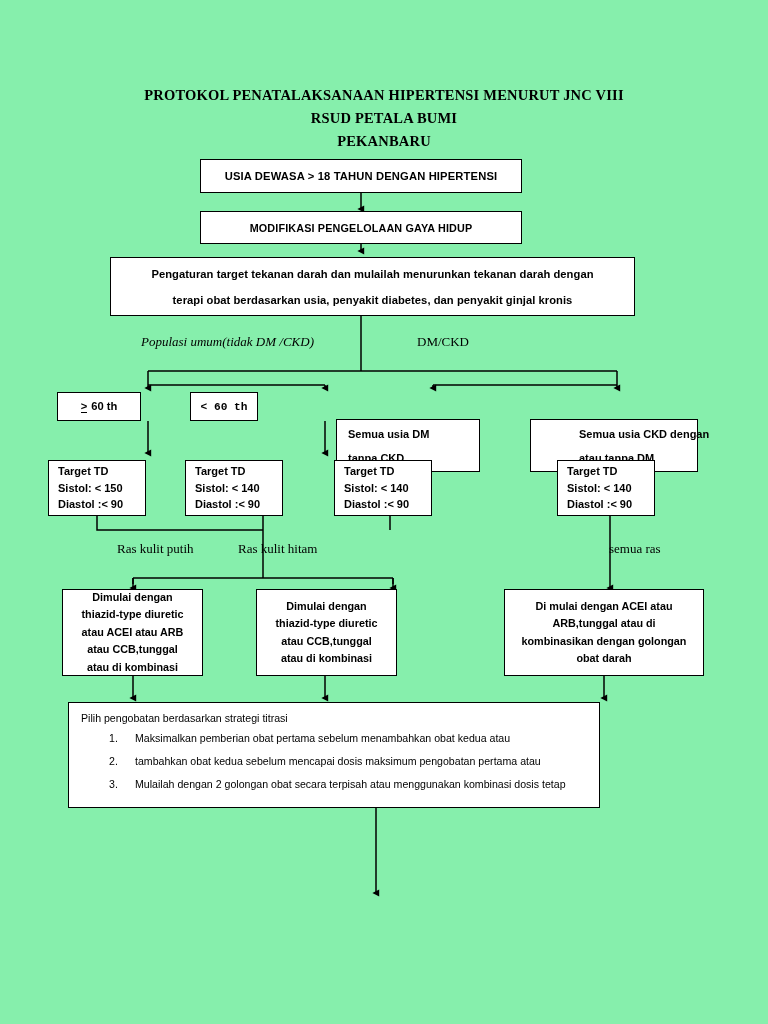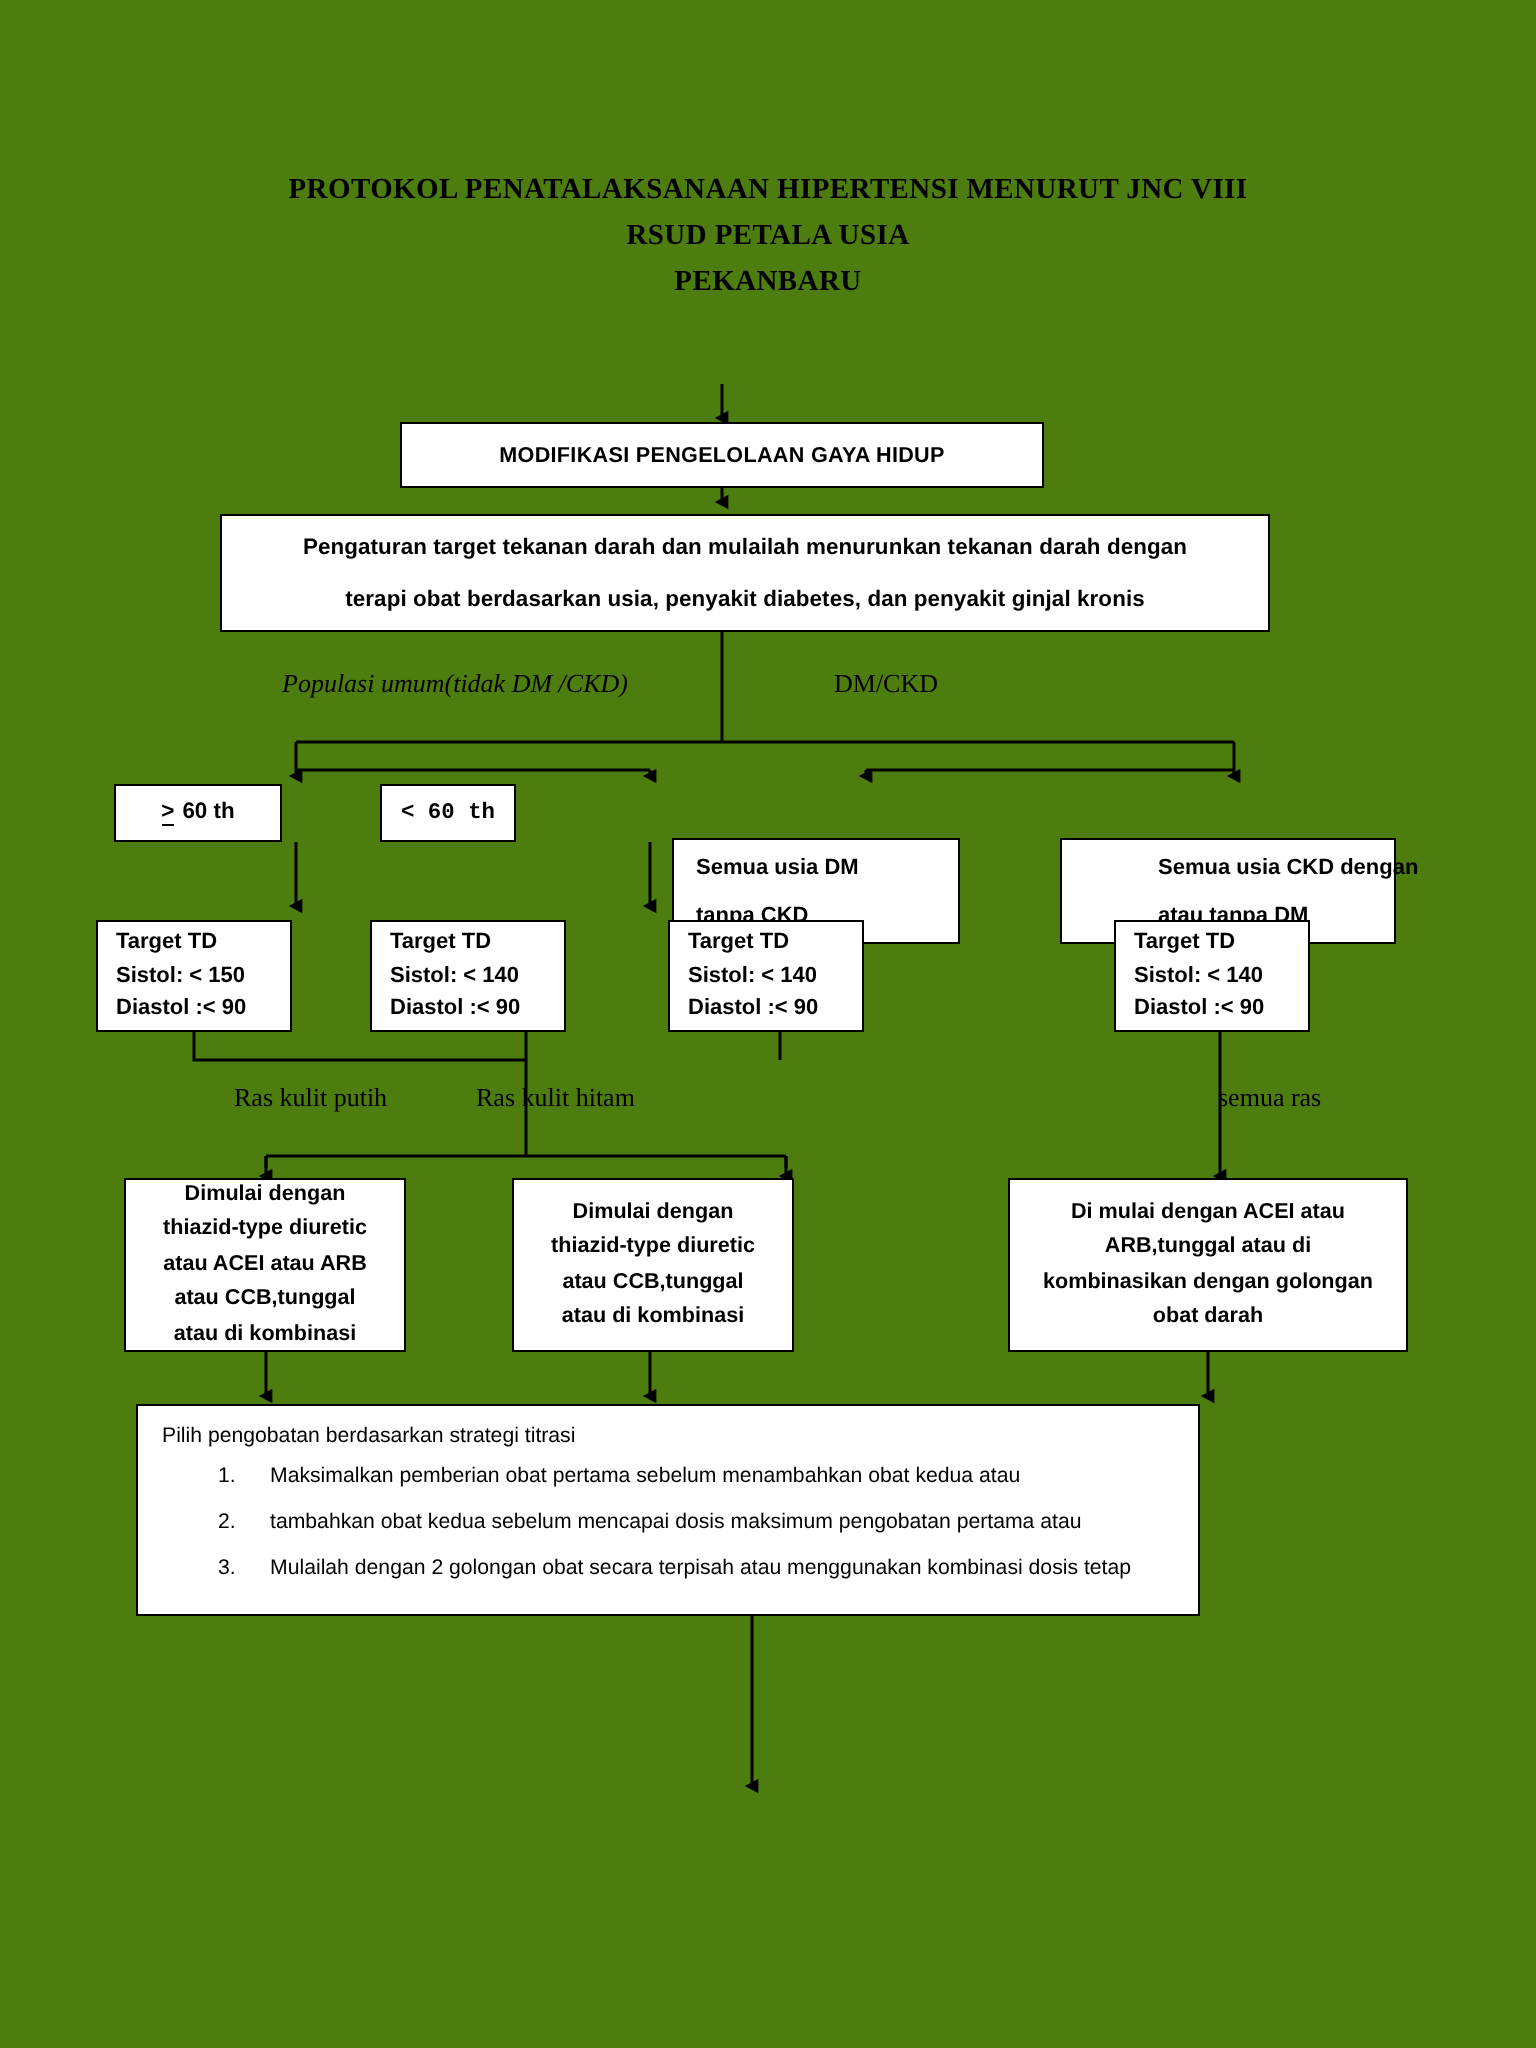--- a/index.html
+++ b/index.html
@@ -4,21 +4,21 @@
 <style>
   html, body {
     margin: 0;
     padding: 0;
     background: #ffffff;
   }
   #page {
     position: relative;
     width: 768px;
     height: 1024px;
-    background: #4d7c0f;
+    background: #86efac;
     overflow: hidden;
     font-family: "Liberation Sans", sans-serif;
   }
   .title-block {
     position: absolute;
     left: 0;
     top: 84px;
     width: 768px;
     text-align: center;
     font-family: "Liberation Serif", serif;
@@ -107,21 +107,21 @@
   .final-num { width: 26px; margin-left: 28px; flex: none; }
   .final-txt { flex: 1; }
 </style>
 </head>
 <body>
 
 <div id="page">
 
   <div class="title-block">
     <span class="title-line">PROTOKOL PENATALAKSANAAN HIPERTENSI MENURUT JNC VIII</span>
-    <span class="title-line">RSUD PETALA USIA</span>
+    <span class="title-line">RSUD PETALA BUMI</span>
     <span class="title-line">PEKANBARU</span>
   </div>
 
   <svg class="connectors" viewBox="0 0 768 1024" xmlns="http://www.w3.org/2000/svg">
     <defs>
       <marker id="arw" markerWidth="9" markerHeight="9" refX="4.2" refY="4.4" orient="auto" markerUnits="userSpaceOnUse">
         <path d="M0.6,1.2 L7.8,1.2 L4.2,8.0 Z" fill="#000"></path>
       </marker>
     </defs>
     <g stroke="#000" stroke-width="1.5" fill="none">
@@ -166,20 +166,23 @@
       <line x1="610" y1="516" x2="610" y2="588" marker-end="url(#arw)"></line>
 
       <line x1="133" y1="676" x2="133" y2="698" marker-end="url(#arw)"></line>
       <line x1="325" y1="676" x2="325" y2="698" marker-end="url(#arw)"></line>
       <line x1="604" y1="676" x2="604" y2="698" marker-end="url(#arw)"></line>
 
       <line x1="376" y1="808" x2="376" y2="893" marker-end="url(#arw)"></line>
     </g>
   </svg>
 
+  <div class="box center b-usia" style="left:200px; top:159px; width:322px; height:34px;">
+    <span class="ln">USIA DEWASA &gt; 18 TAHUN DENGAN HIPERTENSI</span>
+  </div>
 
   <div class="box center b-modif" style="left:200px; top:211px; width:322px; height:33px;">
     <span class="ln">MODIFIKASI PENGELOLAAN GAYA HIDUP</span>
   </div>
 
   <div class="box center b-target3" style="left:110px; top:257px; width:525px; height:59px;">
     <span class="ln">Pengaturan target  tekanan darah dan mulailah menurunkan tekanan darah dengan</span>
     <span class="ln">terapi obat berdasarkan usia, penyakit diabetes, dan penyakit ginjal kronis</span>
   </div>
 

